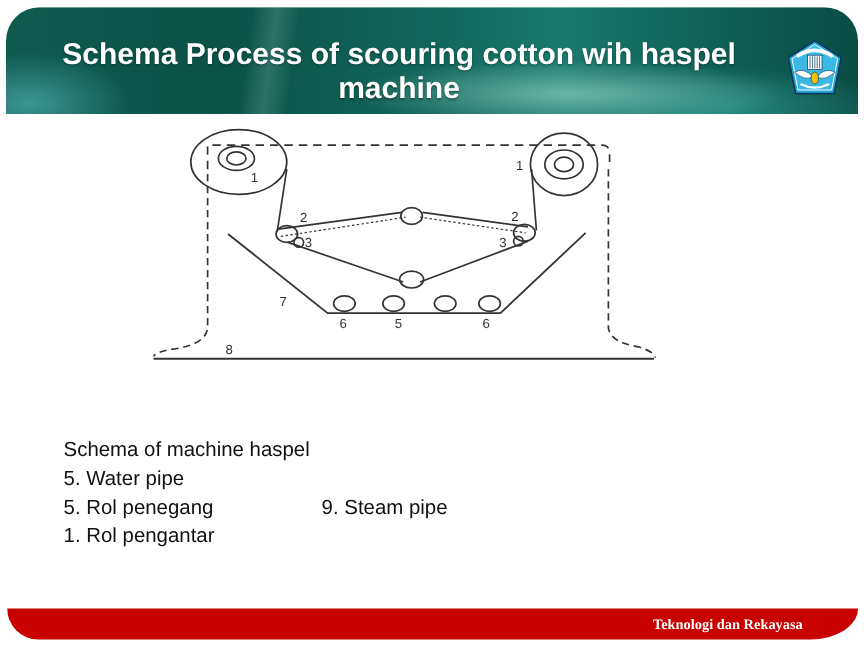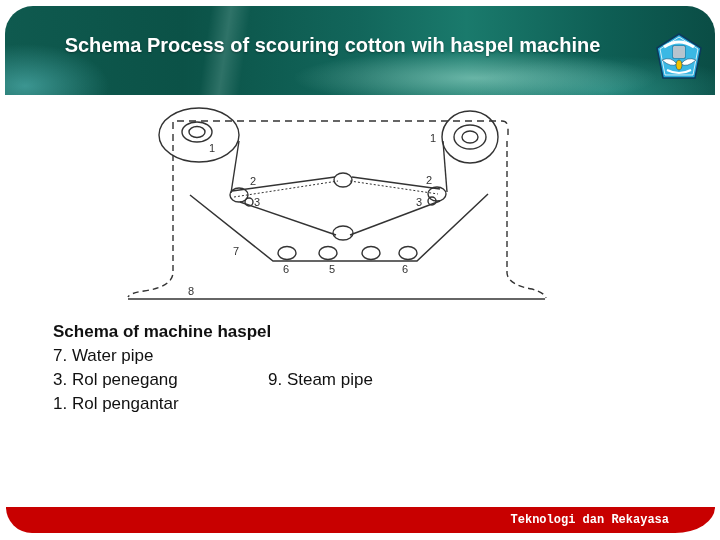--- a/index.html
+++ b/index.html
@@ -19,48 +19,48 @@
       linear-gradient(90deg, #0f5a4f 0%, #0b5247 25%, #12665b 50%, #1a7a6c 65%, #0e5e54 85%, #0a4d45 100%);
   }
   .header .sheen {
     position: absolute; left: 200px; top: 0; width: 40px; height: 89px;
     background: linear-gradient(90deg, rgba(255,255,255,0), rgba(200,240,230,0.18), rgba(255,255,255,0));
     transform: skewX(-8deg);
   }
   .title {
     position: absolute; left: 30px; top: 25px; width: 595px;
     margin: 0;
-    color: #ffffff; font-weight: bold; font-size: 20px; line-height: 29px;
+    color: #ffffff; font-weight: bold; font-size: 25px; line-height: 29px;
     text-align: center;
     text-shadow: 0 1px 2px rgba(0,0,0,0.35);
   }
   .logo {
     position: absolute; left: 648px; top: 26px; width: 52px; height: 52px;
   }
   .diagram {
     position: absolute; left: 120px; top: 105px; width: 440px; height: 200px;
   }
   .caption {
     position: absolute; left: 53px; top: 320px; width: 420px;
     font-size: 17px; line-height: 24px; color: #111111;
   }
-  .caption .heading { font-weight: bold; }
+  .caption .heading { font-weight: normal; margin-top: 43px; }
   .caption .row { display: flex; }
   .caption .col1 { width: 215px; }
   .caption .col2 { flex: 1; }
   .footer {
     position: absolute; left: 6px; top: 507px; width: 709px; height: 26px;
     background: #c80000;
     border-radius: 0 0 40px 24px / 0 0 26px 26px;
     border-bottom-left-radius: 26px 26px;
   }
   .footer-text {
     position: absolute; right: 46px; top: 5px;
     color: #ffffff; font-weight: bold; font-size: 12px; line-height: 16px;
-    font-family: Liberation Mono, monospace;
+    font-family: Liberation Serif, serif;
   }
 </style>
 </head>
 <body>
 
 <div class="header">
   <div class="sheen"></div>
   <h1 class="title">Schema Process of scouring cotton wih haspel machine</h1>
   <svg class="logo" viewBox="0 0 52 52">
     <path d="M26 2 L48 16 L42 46 L10 46 L4 16 Z" fill="#28a8d8" stroke="#0b3a5c" stroke-width="1.5" stroke-linejoin="round"></path>
@@ -134,24 +134,24 @@
     <text x="163" y="168">6</text>
     <text x="209" y="168">5</text>
     <text x="282" y="168">6</text>
     <text x="68" y="190">8</text>
   </g>
 </svg>
 
 <div class="caption">
   <div class="heading">Schema of machine haspel</div>
   <div class="row">
-    <span class="col2">7. Water pipe</span>
+    <span class="col2">5. Water pipe</span>
   </div>
   <div class="row">
-    <span class="col1">3. Rol penegang</span>
+    <span class="col1">5. Rol penegang</span>
     <span class="col2">9. Steam pipe</span>
   </div>
   <div class="row">
     <span class="col1">1. Rol pengantar</span>
   </div>
 </div>
 
 <div class="footer">
   <span class="footer-text">Teknologi dan Rekayasa</span>
 </div>

